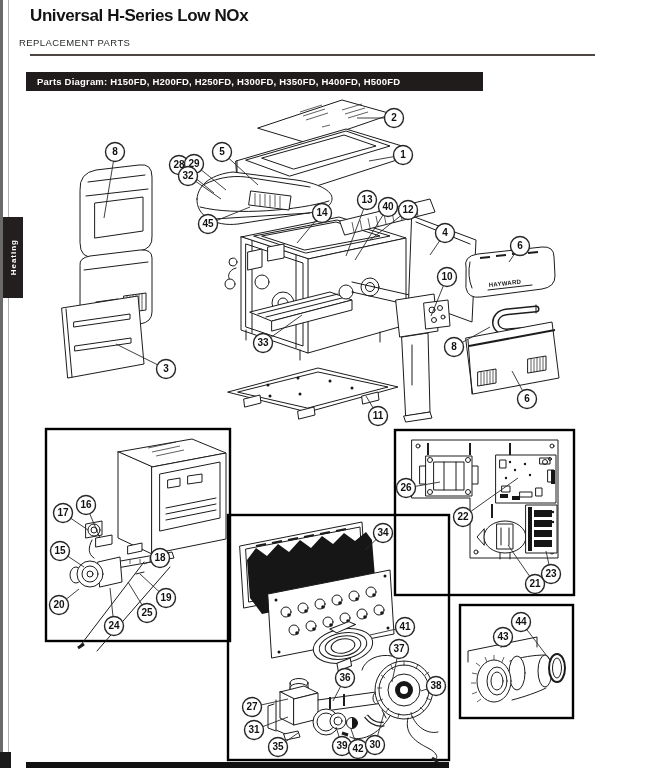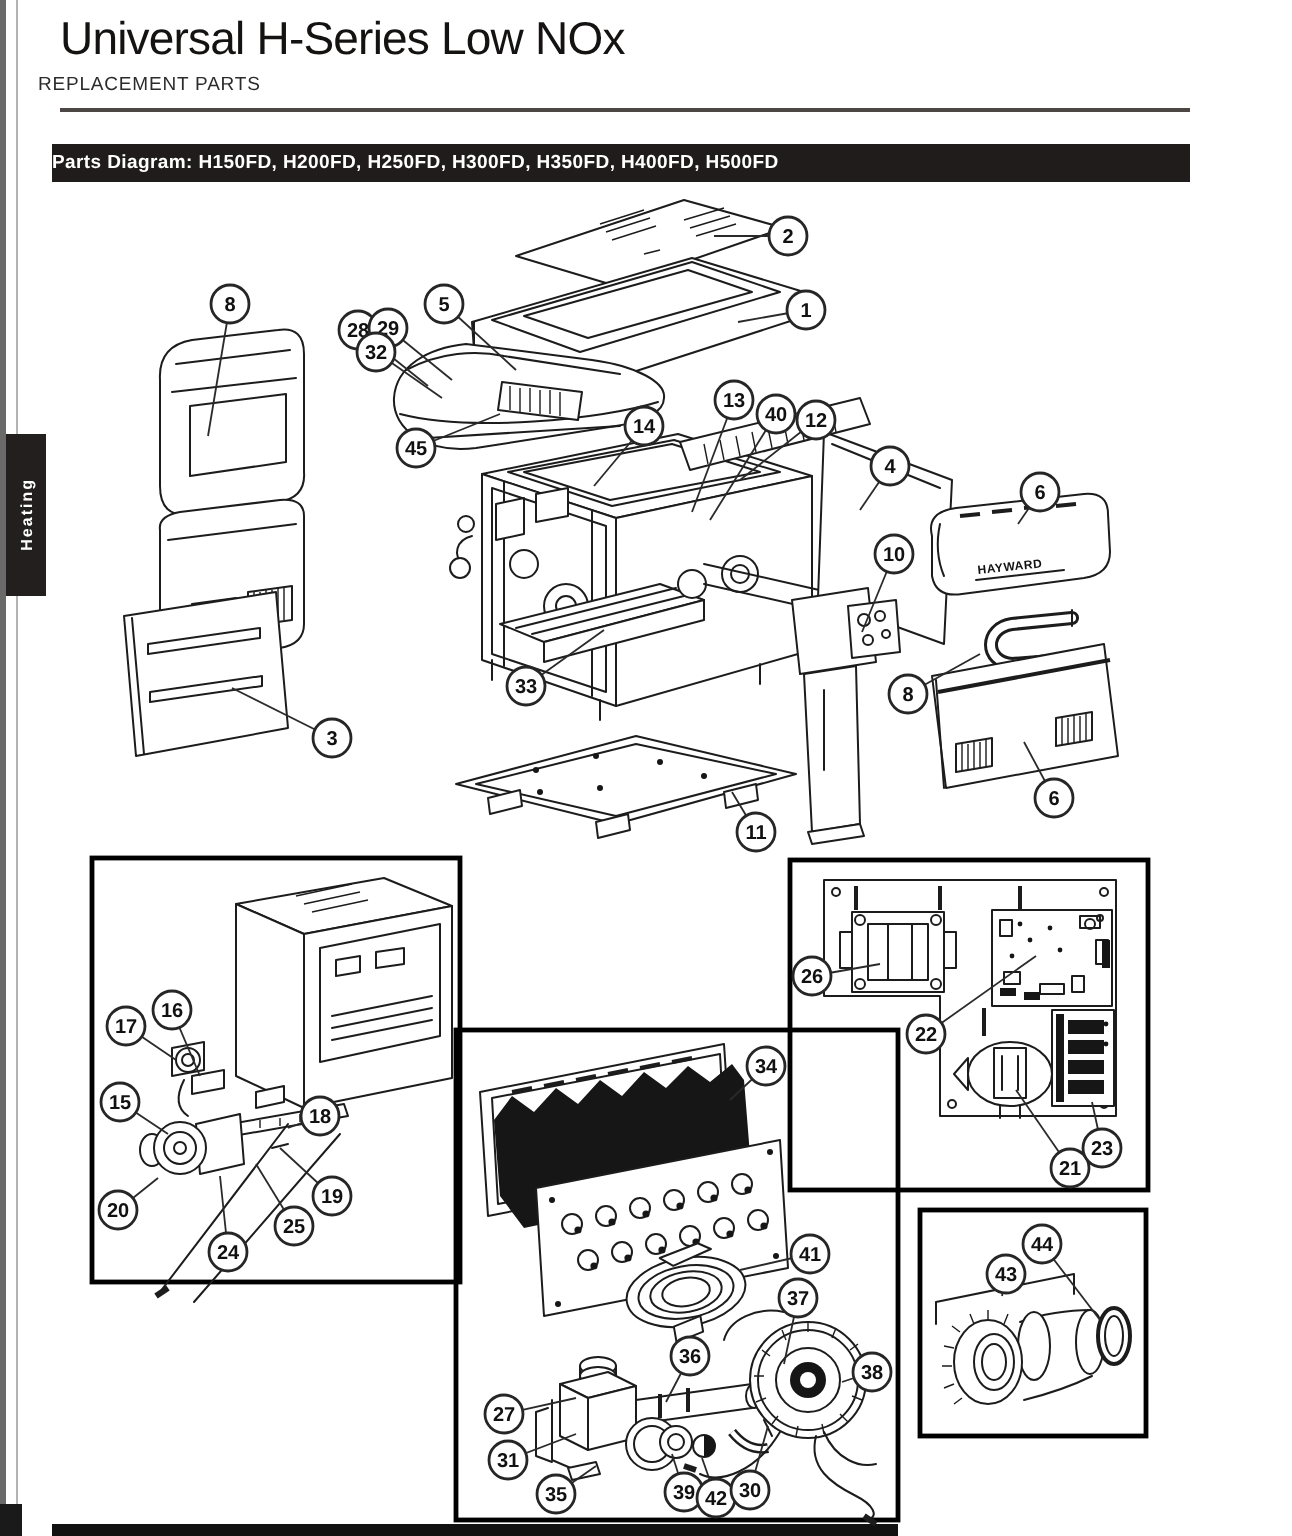--- a/index.html
+++ b/index.html
@@ -7,26 +7,26 @@
     width:646px;height:768px;position:relative;background:#fff;
     font-family:"Liberation Sans",sans-serif;overflow:hidden;color:#151312;
   }
   .page-edge{position:absolute;left:8px;top:0;width:1px;height:768px;background:#b3b3b3;}
   .page-edge-dark{position:absolute;left:0;top:0;width:3px;height:768px;background:#6a6a6a;}
   .corner-blob{position:absolute;left:0;top:752px;width:11px;height:16px;background:#1a1a1a;}
   .side-tab{position:absolute;left:3px;top:217px;width:20px;height:81px;background:#241f1f;
     display:flex;align-items:center;justify-content:center;}
   .side-tab span{writing-mode:vertical-rl;transform:rotate(180deg);color:#fff;font-size:8px;
     font-weight:bold;letter-spacing:1px;}
-  .title{position:absolute;left:30px;top:6px;font-size:23px;font-weight:normal;
+  .title{position:absolute;left:30px;top:6px;font-size:17px;font-weight:bold;
     letter-spacing:-0.4px;margin:0;}
   .subtitle{position:absolute;left:19px;top:37px;font-size:9.5px;color:#2b2b2b;letter-spacing:0.4px;}
   .rule{position:absolute;left:30px;top:54px;width:565px;height:2px;background:#4c4644;}
-  .parts-bar{position:absolute;left:26px;top:72px;width:569px;height:19px;background:#211c1c;
-    color:#fff;font-size:9.5px;font-weight:bold;line-height:19px;padding-left:0;
+  .parts-bar{position:absolute;left:26px;top:72px;width:457px;height:19px;background:#211c1c;
+    color:#fff;font-size:9.5px;font-weight:bold;line-height:19px;padding-left:11px;
     box-sizing:border-box;letter-spacing:0.2px;white-space:nowrap;}
   svg.diagram{position:absolute;left:0;top:0;}
   .ln{stroke:#1c1c1c;stroke-width:1;fill:none;stroke-linejoin:round;stroke-linecap:round;}
   .fw{fill:#fff;}
   .hatch{stroke:#1c1c1c;stroke-width:0.7;fill:none;}
   .thick{stroke:#1c1c1c;stroke-width:2;fill:none;}
   .box{stroke:#000;stroke-width:2.4;fill:none;}
   .leader{stroke:#2a2a2a;stroke-width:0.9;fill:none;}
   .callout-circle{fill:#fff;stroke:#262626;stroke-width:1.4;}
   .callout-num{font-size:10px;font-weight:bold;fill:#111;text-anchor:middle;

